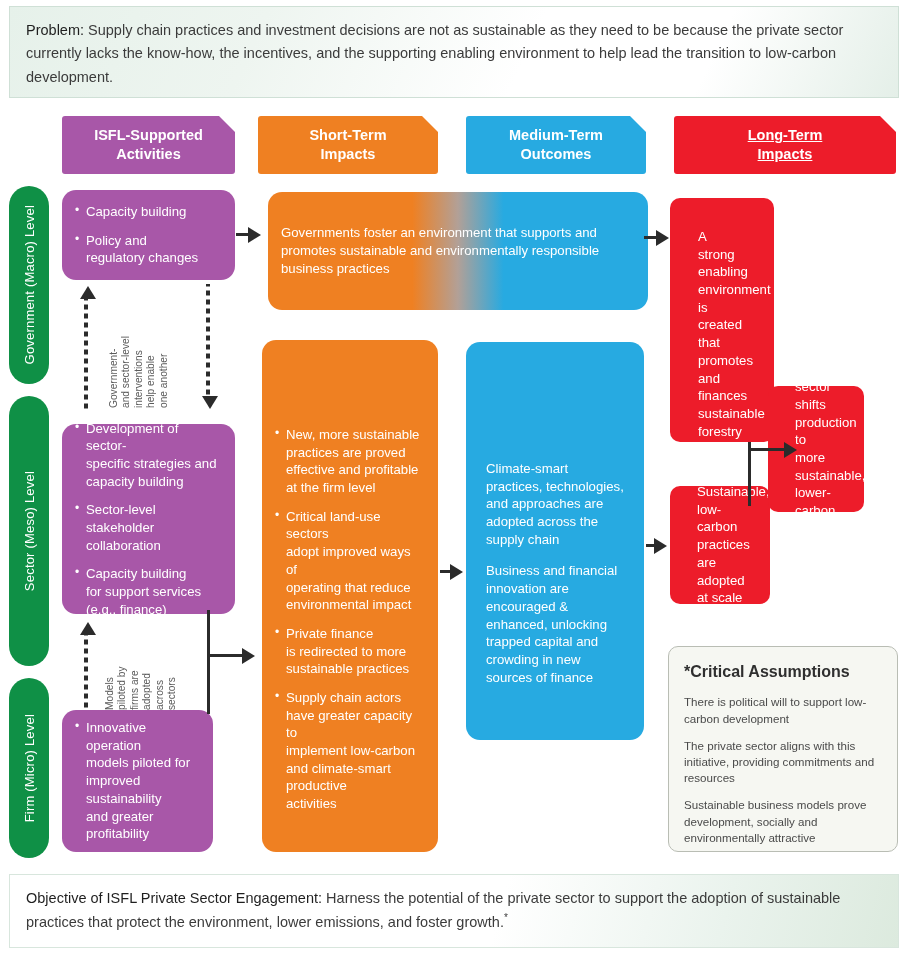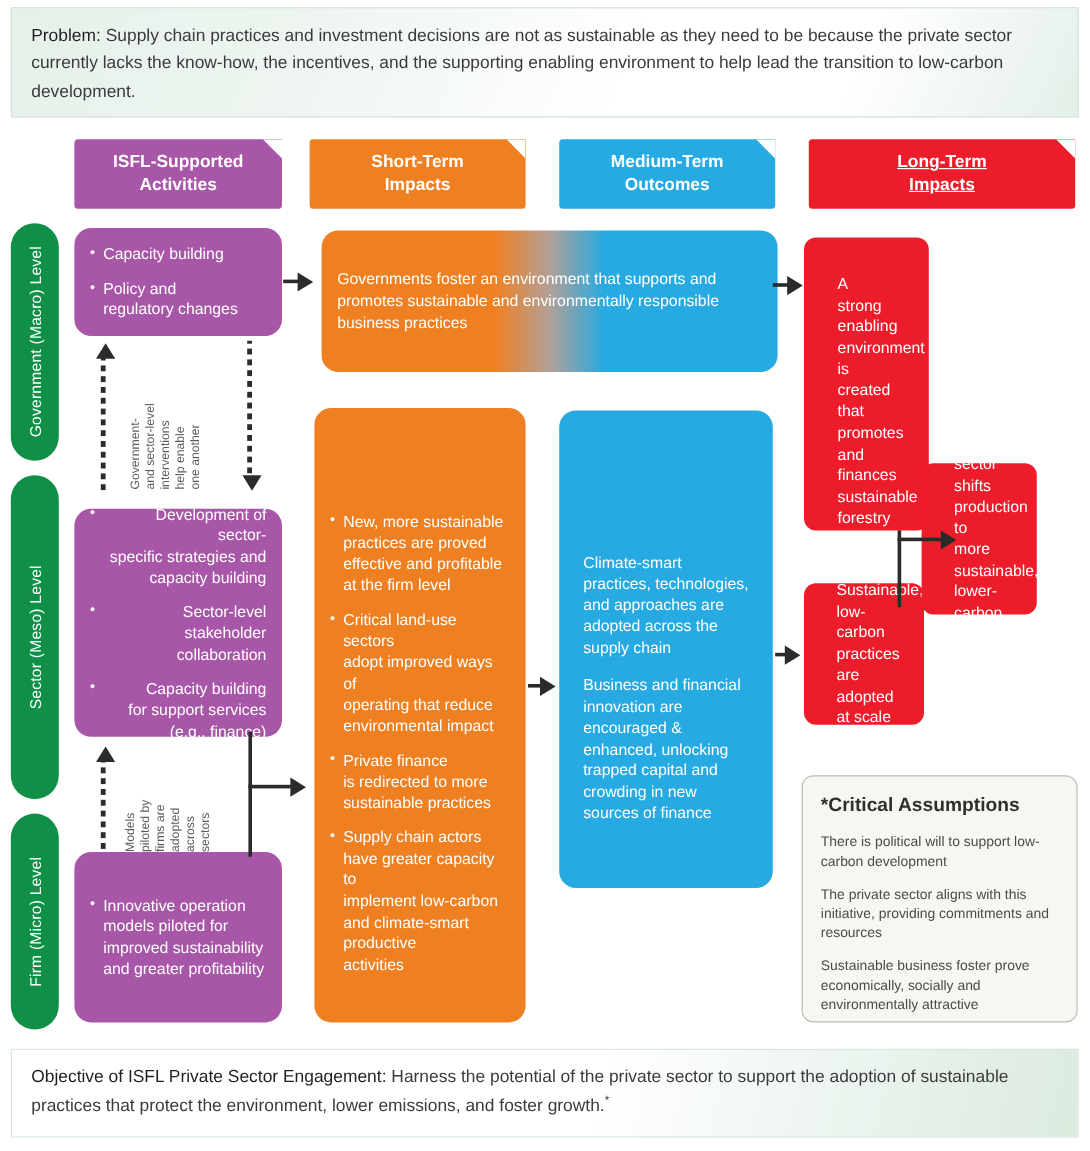--- a/index.html
+++ b/index.html
@@ -83,22 +83,22 @@
   }
   .node li:last-child{margin-bottom:0;}
   .node li:before{
     content:"\2022";position:absolute;left:0;top:-1px;font-size:12px;
   }
   .node p{margin:0 0 14px 0;}
   .node p:last-child{margin-bottom:0;}
 
   
   #box-gov-activities{left:62px;top:190px;width:173px;height:90px;}
-  #box-sector-activities{left:62px;top:424px;width:173px;height:190px;text-align:right;}
-  #box-firm-activities{left:62px;top:710px;width:173px;height:142px;}
+  #box-sector-activities{left:62px;top:424px;width:173px;height:190px;}
+  #box-firm-activities{left:62px;top:710px;width:151px;height:142px;}
 
   #box-gov-impact{
     left:268px;top:192px;width:380px;height:118px;border-radius:14px;
     background:linear-gradient(90deg,#ef8022 0%,#ef8022 38%,#b2a097 50%,#27aae1 62%,#27aae1 100%);
   }
   #box-gov-impact p{margin:0;}
 
   #box-short-impacts{left:262px;top:340px;width:176px;height:512px;justify-content:flex-start;padding-top:86px;}
   #box-medium-outcomes{left:466px;top:342px;width:178px;height:398px;padding:0 20px;justify-content:flex-start;padding-top:118px;}
 
@@ -259,21 +259,21 @@
     <p>Sustainable, low-carbon practices are adopted at scale</p>
   </div>
   <div class="node red" id="box-long-private">
     <p>Private sector shifts production to more sustainable, lower-carbon modalities</p>
   </div>
 
   <div id="assumptions-box">
     <div class="ttl">*Critical Assumptions</div>
     <p>There is political will to support low-carbon development</p>
     <p>The private sector aligns with this initiative, providing commitments and resources</p>
-    <p>Sustainable business foster prove economically, socially and environmentally attractive</p>
+    <p>Sustainable business models prove development, socially and environmentally attractive</p>
   </div>
 
   <div class="conn hline" style="left:236px;top:233px;width:16px;"></div>
   <div class="arrow-r" style="left:248px;top:227px;"></div>
 
   <div class="conn hline" style="left:644px;top:236px;width:16px;"></div>
   <div class="arrow-r" style="left:656px;top:230px;"></div>
 
   <div class="dotted" style="left:84px;top:298px;height:112px;"></div>
   <div class="arrow-u" style="left:80px;top:286px;"></div>

